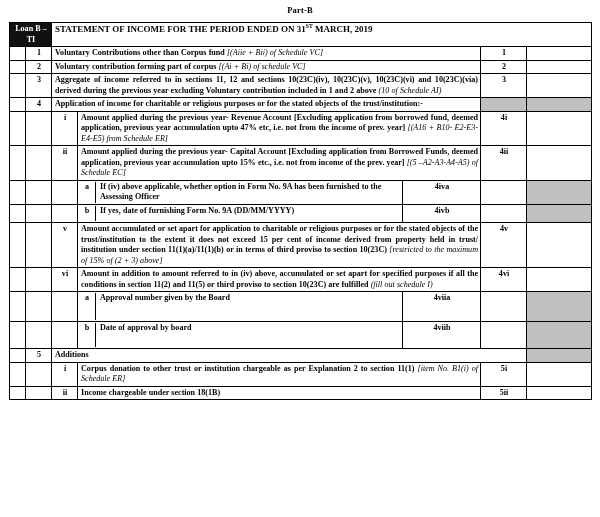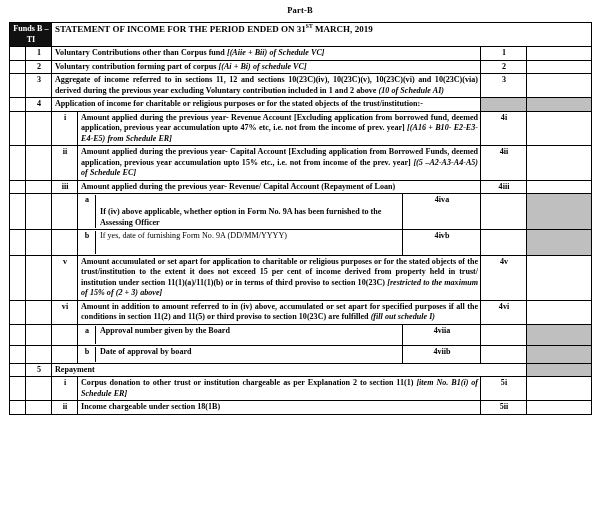--- a/index.html
+++ b/index.html
@@ -48,21 +48,21 @@
     text-align:center;
     font-size:8.1px;
     padding:1px 2px;
   }
   .hdrtitle{
     font-weight:bold;
     font-size:9px;
     padding-left:4px;
   }
   .just{ text-align:justify; text-align-last:left; }
-  .it{font-style:italic;font-weight:bold;}
+  .it{font-style:italic;font-weight:normal;}
   sup{font-size:5.6px;vertical-align:super;line-height:0;}
   .num{text-align:center;font-weight:bold;}
   .rn{text-align:center;font-weight:bold;}
 </style>
 </head>
 <body>
 
 <div class="page">
 
   <div class="page-title">Part-B</div>
@@ -73,21 +73,21 @@
       <col style="width:26px">
       <col style="width:26px">
       <col style="width:325px">
       <col style="width:78px">
       <col style="width:46px">
       <col style="width:65px">
     </colgroup>
 
     <tbody>
         <tr>
-      <td colspan="2" class="hdrbar">Funds B – TI</td>
+      <td colspan="2" class="hdrbar">Loan B – TI</td>
       <td colspan="5" class="hdrtitle">
         <span>STATEMENT OF INCOME FOR THE PERIOD ENDED ON 31</span><sup>ST</sup><span> MARCH,  2019</span>
       </td>
     </tr>
 
 
     <tr>
       <td class="nb"></td>
       <td class="num">1</td>
       <td colspan="3"><span>Voluntary Contributions other than Corpus fund </span><span class="it">[(Aiie + Bii) of Schedule VC]</span></td>
@@ -130,59 +130,51 @@
 
     <tr>
       <td class="nb"></td>
       <td class="nb"></td>
       <td class="rn">ii</td>
       <td colspan="2" class="just"><span>Amount applied during the previous year- Capital Account [Excluding application from Borrowed Funds, deemed application, previous year accumulation upto 15% etc., i.e. not from income  of the prev. year] </span><span class="it">[(5 –A2-A3-A4-A5) of Schedule EC]</span></td>
       <td class="num">4ii</td>
       <td class="white"></td>
     </tr>
 
-    <tr>
-      <td class="nb"></td>
-      <td class="nb"></td>
-      <td class="rn">iii</td>
-      <td colspan="2" class="just">Amount applied during the previous year- Revenue/ Capital Account (Repayment of Loan)</td>
-      <td class="num">4iii</td>
-      <td class="white"></td>
-    </tr>
 
 
     <tr>
       <td class="nb"></td>
       <td class="nb"></td>
       <td class="nb"></td>
       <td>
         <table style="border-collapse:collapse;width:100%;table-layout:fixed;">
           <tbody>
                 <tr>
             <td style="border:0;width:12px;text-align:center;font-weight:bold;padding:0 2px 0 0;">a</td>
-            <td style="border:0;border-left:1px solid #000;padding:12px 2px 0 4px;font-weight:bold;">If (iv) above applicable, whether option in Form No. 9A has been furnished to the Assessing Officer</td>
+            <td style="border:0;border-left:1px solid #000;padding:0 2px 0 4px;font-weight:bold;">If (iv) above applicable, whether option in Form No. 9A has been furnished to the Assessing Officer</td>
           </tr>
         </tbody>
             </table>
       </td>
       <td class="num">4iva</td>
       <td class="white"></td>
       <td class="gray"></td>
     </tr>
 
     <tr>
       <td class="nb"></td>
       <td class="nb"></td>
       <td class="nb"></td>
       <td>
         <table style="border-collapse:collapse;width:100%;table-layout:fixed;">
           <tbody>
                 <tr>
             <td style="border:0;width:12px;text-align:center;font-weight:bold;padding:0 2px 0 0;">b</td>
-            <td style="border:0;border-left:1px solid #000;padding:0 2px 12px 4px;font-weight:normal;">If yes, date of furnishing Form No. 9A (DD/MM/YYYY)</td>
+            <td style="border:0;border-left:1px solid #000;padding:0 2px 5px 4px;font-weight:bold;">If yes, date of furnishing Form No. 9A (DD/MM/YYYY)</td>
           </tr>
         </tbody>
             </table>
       </td>
       <td class="num">4ivb</td>
       <td class="white"></td>
       <td class="gray"></td>
     </tr>
 
     <tr>
@@ -206,54 +198,54 @@
 
     <tr>
       <td class="nb"></td>
       <td class="nb"></td>
       <td class="nb"></td>
       <td>
         <table style="border-collapse:collapse;width:100%;table-layout:fixed;">
           <tbody>
                 <tr>
             <td style="border:0;width:12px;text-align:center;font-weight:bold;padding:0 2px 0 0;">a</td>
-            <td style="border:0;border-left:1px solid #000;padding:0 2px 8px 4px;font-weight:bold;">Approval number given by the Board</td>
+            <td style="border:0;border-left:1px solid #000;padding:0 2px 16px 4px;font-weight:bold;">Approval number given by the Board</td>
           </tr>
         </tbody>
             </table>
       </td>
       <td class="num">4viia</td>
       <td class="white"></td>
       <td class="gray"></td>
     </tr>
 
     <tr>
       <td class="nb"></td>
       <td class="nb"></td>
       <td class="nb"></td>
       <td>
         <table style="border-collapse:collapse;width:100%;table-layout:fixed;">
           <tbody>
                 <tr>
             <td style="border:0;width:12px;text-align:center;font-weight:bold;padding:0 2px 0 0;">b</td>
-            <td style="border:0;border-left:1px solid #000;padding:0 2px 4px 4px;font-weight:bold;">Date of approval by board</td>
+            <td style="border:0;border-left:1px solid #000;padding:0 2px 14px 4px;font-weight:bold;">Date of approval by board</td>
           </tr>
         </tbody>
             </table>
       </td>
       <td class="num">4viib</td>
       <td class="white"></td>
       <td class="gray"></td>
     </tr>
 
 
     <tr>
       <td class="nb"></td>
       <td class="num">5</td>
-      <td colspan="4">Repayment</td>
+      <td colspan="4">Additions</td>
       <td class="gray"></td>
     </tr>
 
     <tr>
       <td class="nb"></td>
       <td class="nb"></td>
       <td class="rn">i</td>
       <td colspan="2" class="just"><span>Corpus donation to other trust or institution chargeable as per Explanation 2 to section 11(1) </span><span class="it">[item No. B1(i) of Schedule ER]</span></td>
       <td class="num">5i</td>
       <td class="white"></td>

